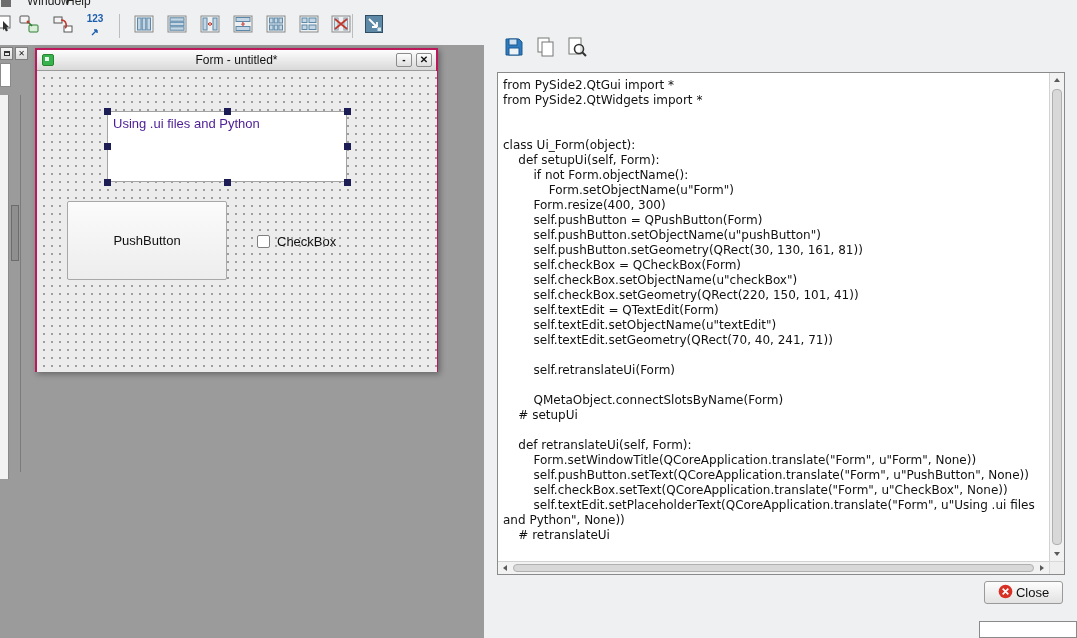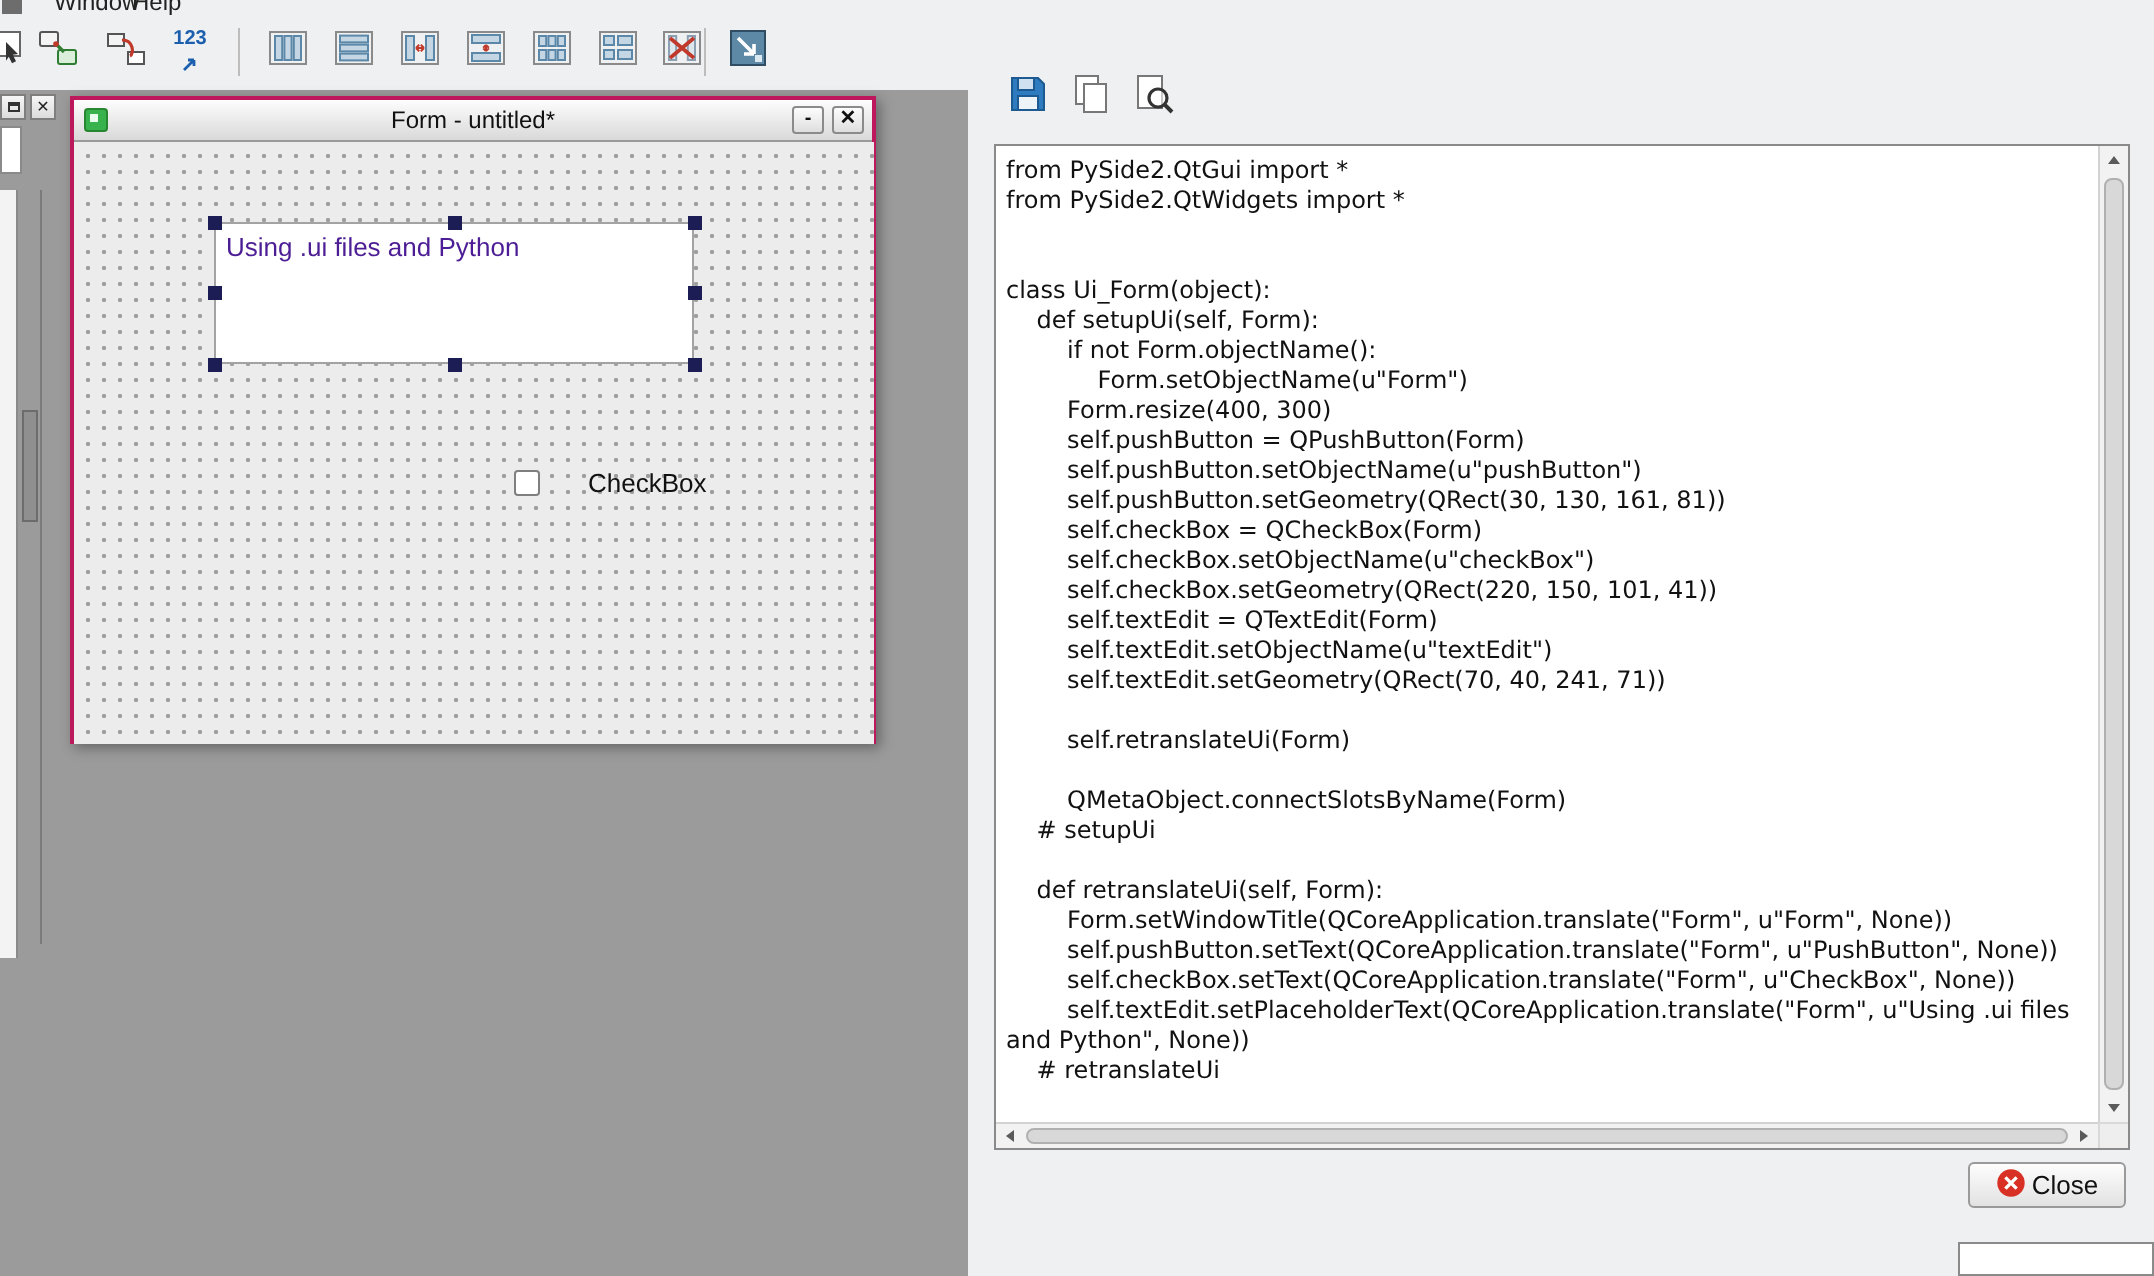--- a/index.html
+++ b/index.html
@@ -43,21 +43,21 @@
   .win-btn.close { right:4px; }
 
   .form-canvas { position:absolute; left:0; top:21px; width:400px; height:301px; background-color:#ececec;
     background-image:radial-gradient(circle, #9e9e9e 1px, transparent 1.15px); background-size:8px 8px; background-position:3px 3px; }
 
   .textedit { position:absolute; left:70px; top:40px; width:240px; height:71px; background:#fff; border:1px solid #a3a3a3; }
   .placeholder { position:absolute; left:5px; top:4px; color:#4c1d95; font-size:13px; }
   .handle { position:absolute; width:7px; height:7px; background:#1d1d55; }
 
   .pushbutton { position:absolute; left:30px; top:130px; width:160px; height:79px; background:linear-gradient(#fbfbfb,#ededed); border:1px solid #a8a8a8; border-radius:2px; display:flex; align-items:center; justify-content:center; font-size:13px; color:#111; }
-  .checkbox-widget { position:absolute; left:220px; top:150px; width:101px; height:41px; display:flex; align-items:center; gap:24px; }
+  .checkbox-widget { position:absolute; left:220px; top:150px; width:101px; height:41px; display:flex; align-items:center; gap:7px; }
   .checkbox-box { width:13px; height:13px; background:#fff; border:1px solid #7f7f7f; border-radius:2px; }
   .checkbox-label { font-size:13px; color:#111; }
 
   
   .code-dialog { position:absolute; left:484px; top:14px; width:593px; height:602px; background:#eff0f1; }
   .cv-btn { position:absolute; width:26px; height:26px; top:21px; border:none; background:transparent; display:flex; align-items:center; justify-content:center; }
   .cv-btn.save { left:17px; }
   .cv-btn.copy { left:48px; }
   .cv-btn.find { left:80px; }
 
@@ -254,20 +254,21 @@
       </div>
       <span class="handle" style="left:67px;top:37px"></span>
       <span class="handle" style="left:187px;top:37px"></span>
       <span class="handle" style="left:307px;top:37px"></span>
       <span class="handle" style="left:67px;top:72px"></span>
       <span class="handle" style="left:307px;top:72px"></span>
       <span class="handle" style="left:67px;top:108px"></span>
       <span class="handle" style="left:187px;top:108px"></span>
       <span class="handle" style="left:307px;top:108px"></span>
 
+      <div class="pushbutton">PushButton</div>
 
       <div class="checkbox-widget">
         <span class="checkbox-box"></span>
         <span class="checkbox-label">CheckBox</span>
       </div>
     </div>
   </div>
 
   <div class="code-dialog">
     <button class="cv-btn save">

